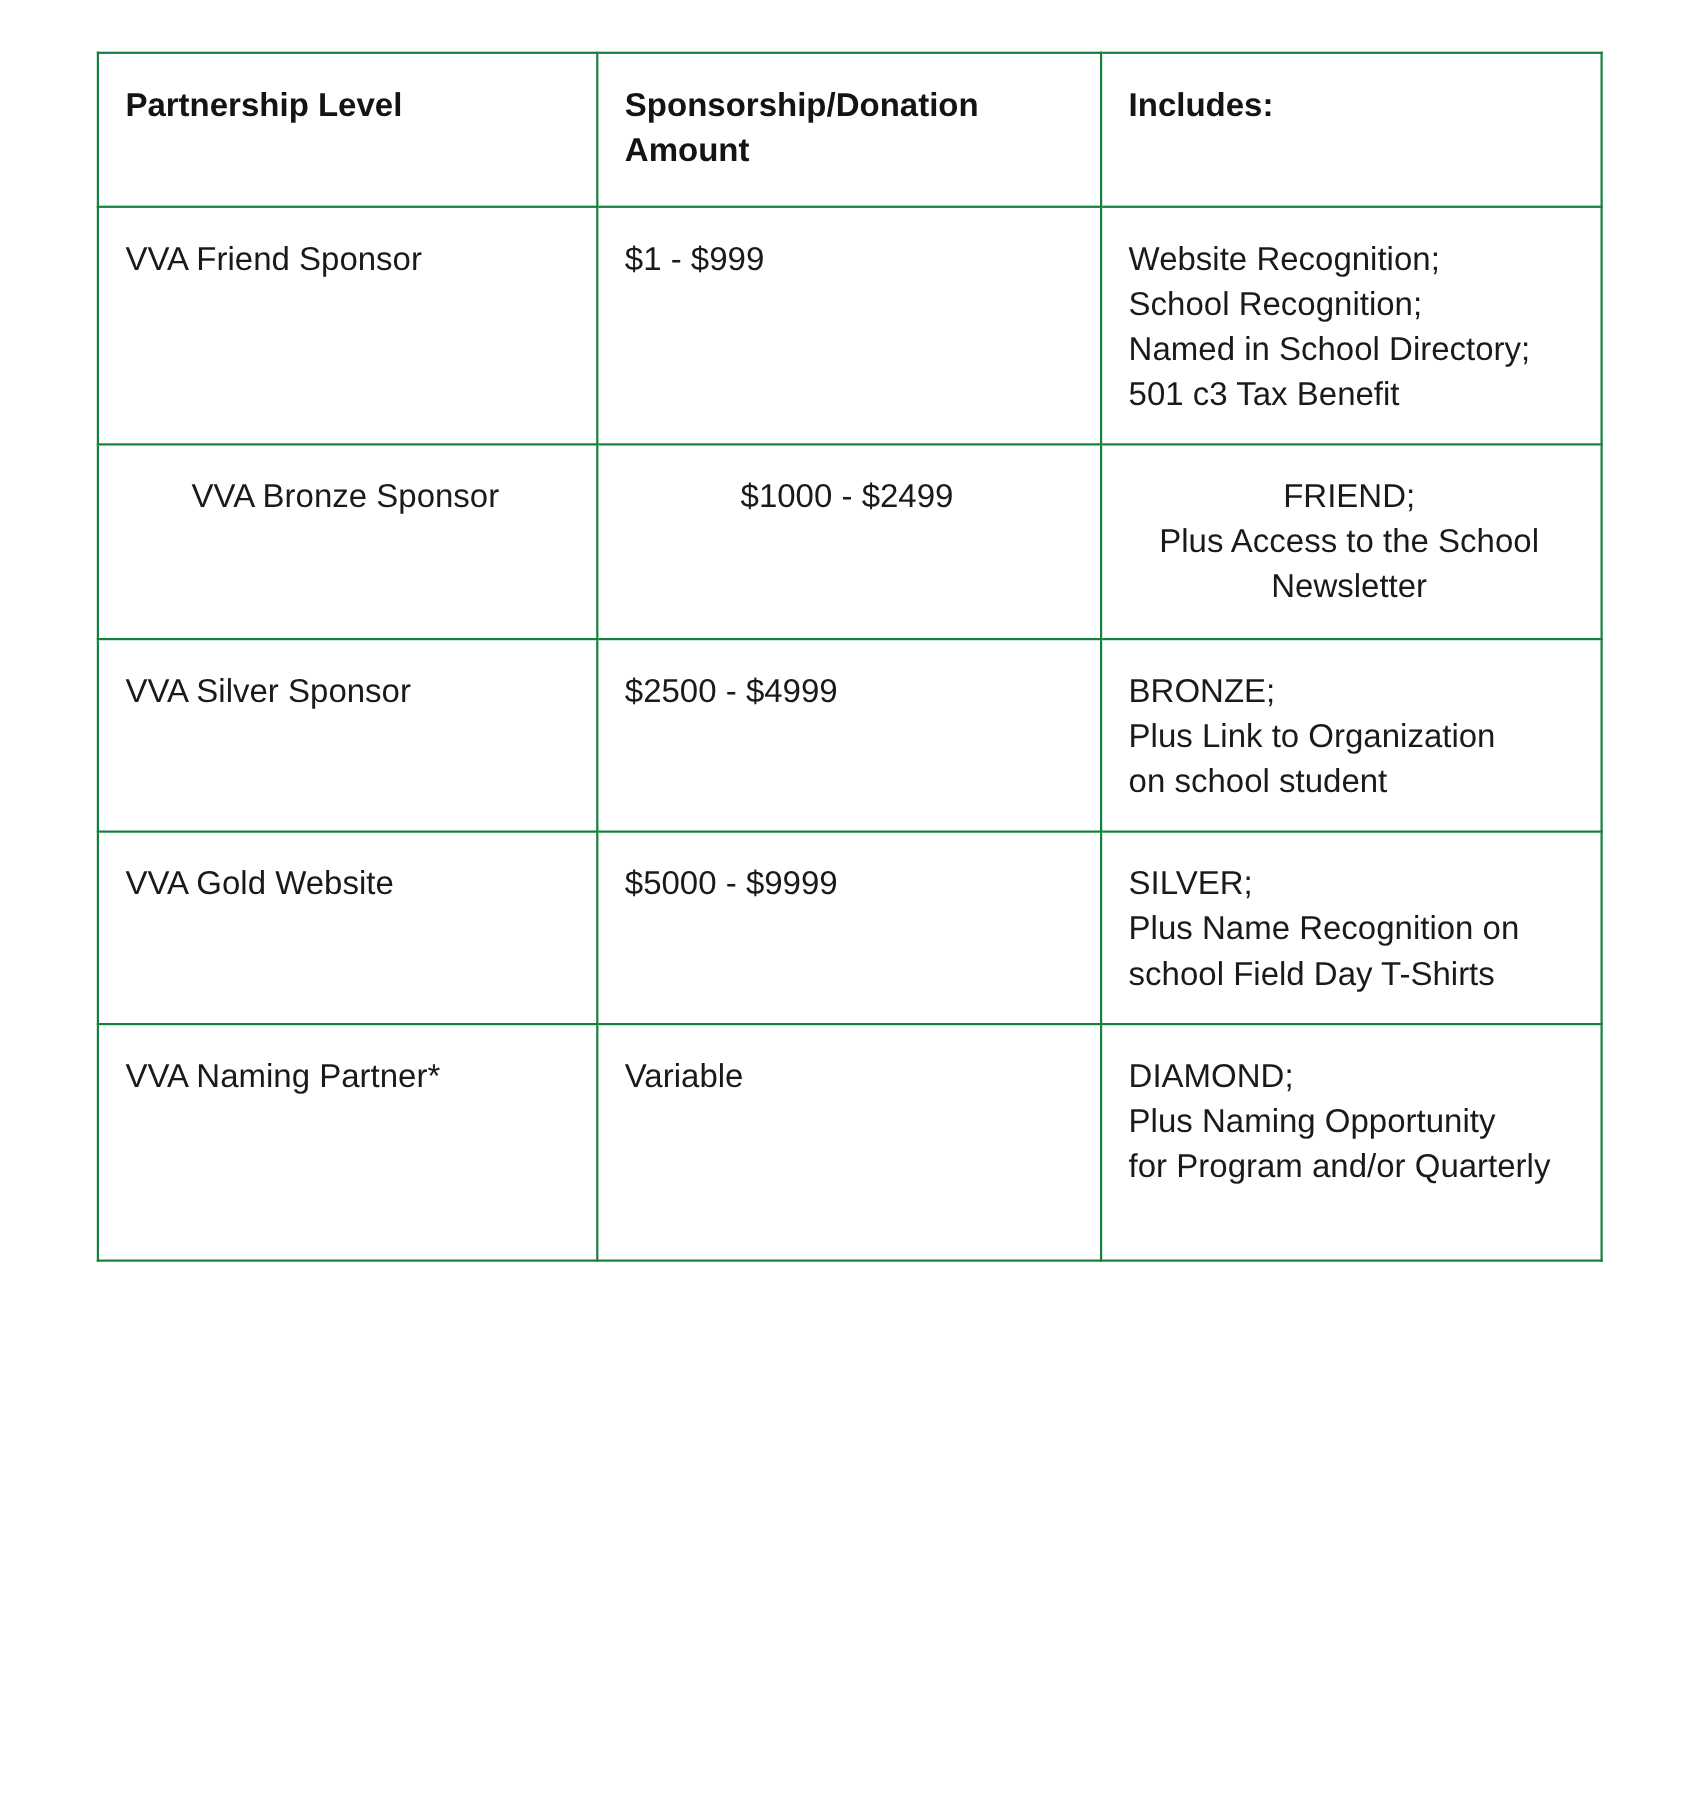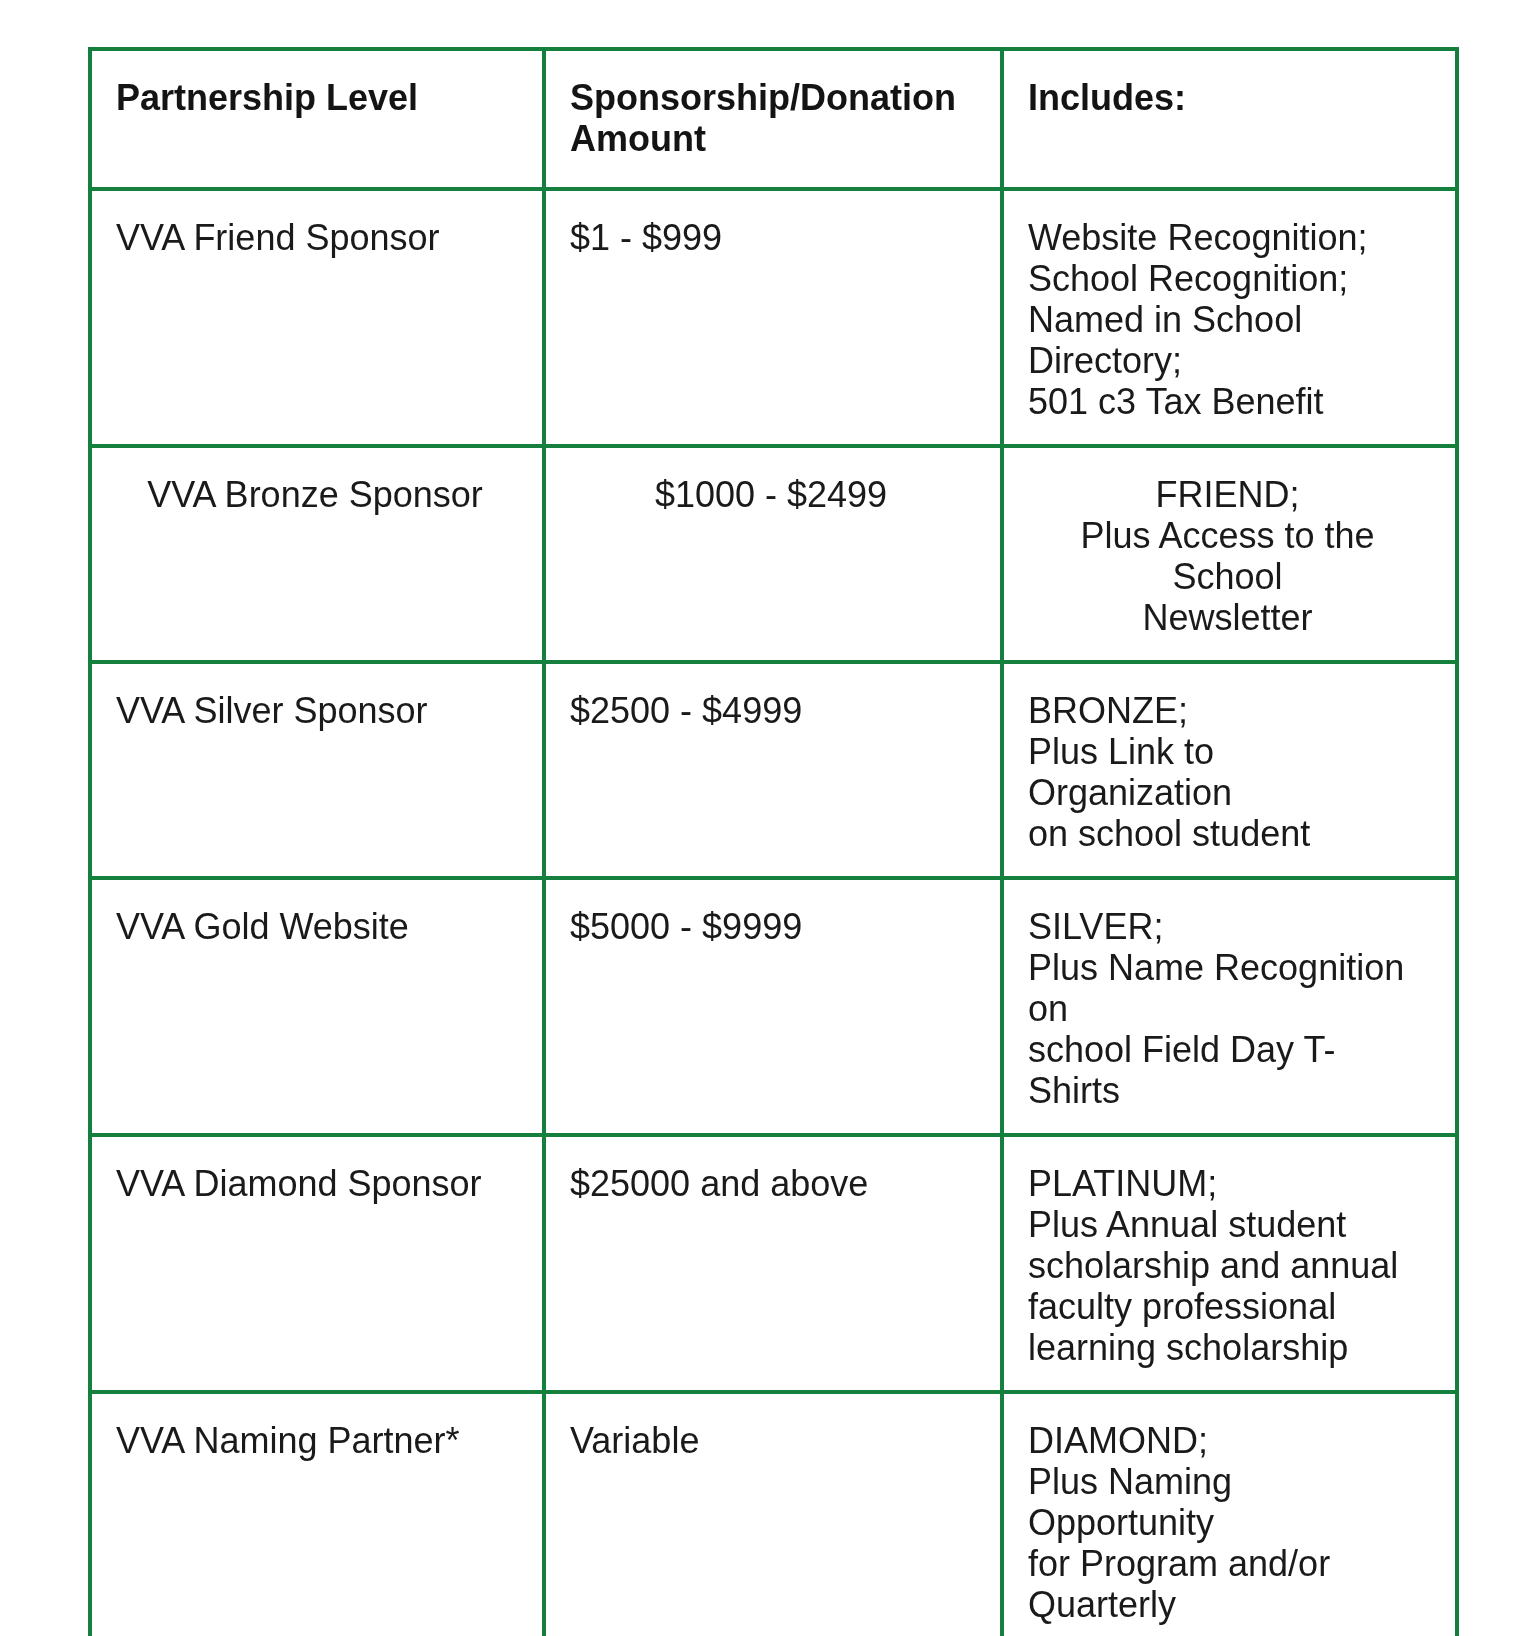--- a/index.html
+++ b/index.html
@@ -19,25 +19,25 @@
     border-collapse: collapse;
     table-layout: fixed;
     width: 1367px;
     background: #ffffff;
   }
   table.partnership col.c1 { width: 454px; }
   table.partnership col.c2 { width: 458px; }
   table.partnership col.c3 { width: 455px; }
   table.partnership th,
   table.partnership td {
-    border: 4px solid #15803d;
+    border: 2px solid #15803d;
     vertical-align: top;
     text-align: left;
     padding: 26px 28px 22px 24px;
-    font-size: 36px;
+    font-size: 30px;
     line-height: 41px;
     overflow: hidden;
   }
   table.partnership th {
     font-weight: bold;
     color: #141414;
     height: 140px;
   }
   table.partnership td { font-weight: normal; }
   tbody tr:nth-child(1) td { height: 216px; }
@@ -102,31 +102,20 @@
     <td>VVA Gold Website</td>
     <td>$5000 - $9999</td>
     <td>
             <span class="inc-line">SILVER;</span>
             <span class="inc-line">Plus Name Recognition on</span>
             <span class="inc-line">school Field Day T-Shirts</span>
           </td>
   </tr>
 
 
-  <tr>
-    <td>VVA Diamond Sponsor</td>
-    <td>$25000 and above</td>
-    <td>
-            <span class="inc-line">PLATINUM;</span>
-            <span class="inc-line">Plus Annual student</span>
-            <span class="inc-line">scholarship and annual</span>
-            <span class="inc-line">faculty professional</span>
-            <span class="inc-line">learning scholarship</span>
-          </td>
-  </tr>
 
   <tr>
     <td>VVA Naming Partner*</td>
     <td>Variable</td>
     <td>
             <span class="inc-line">DIAMOND;</span>
             <span class="inc-line">Plus Naming Opportunity</span>
             <span class="inc-line">for Program and/or Quarterly</span>
           </td>
   </tr>

